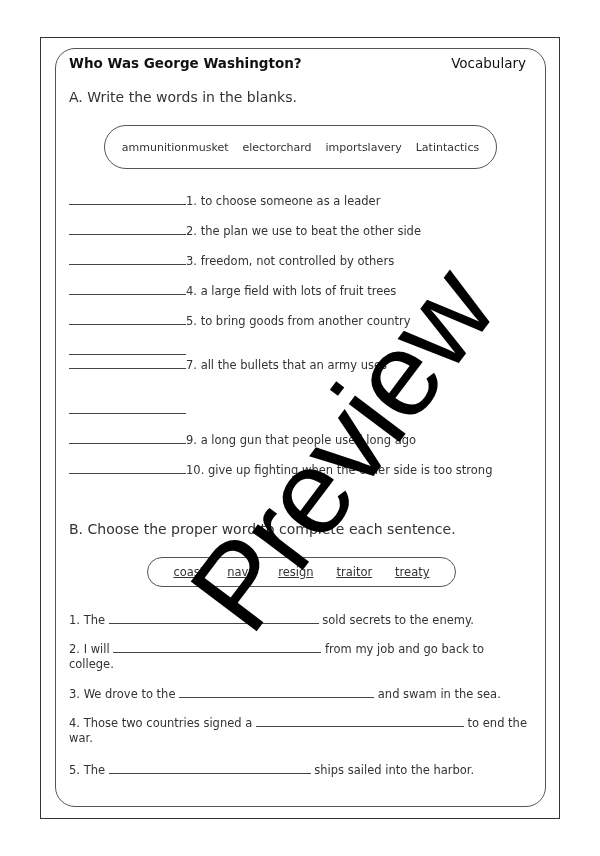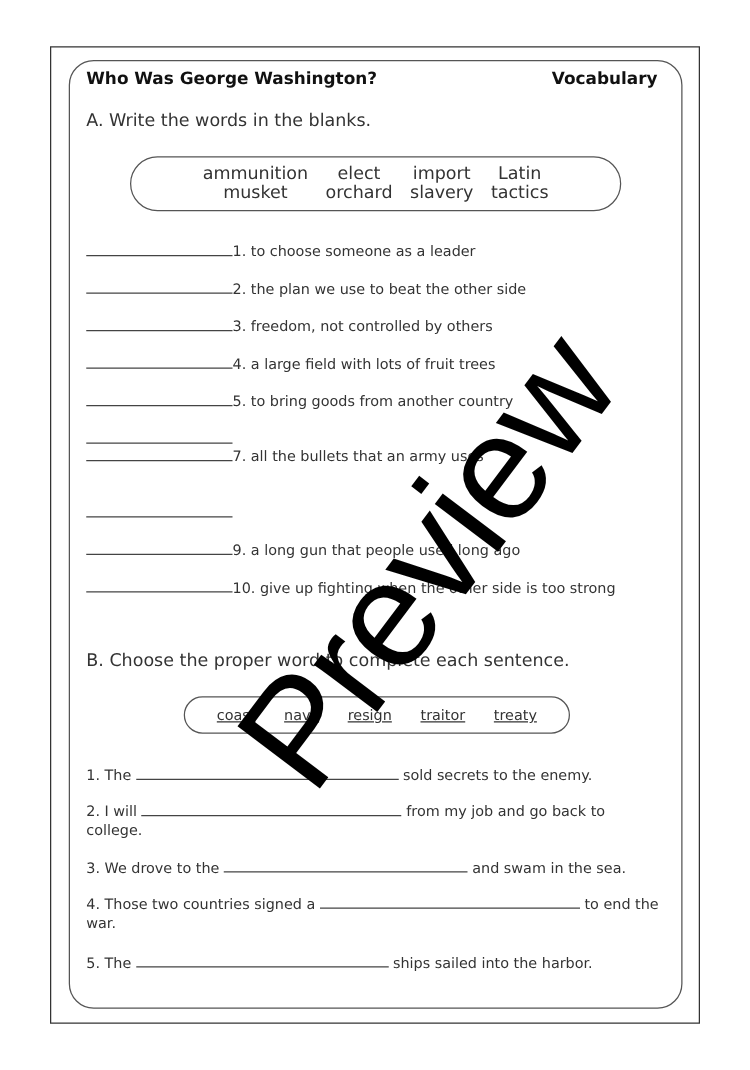--- a/index.html
+++ b/index.html
@@ -3,25 +3,25 @@
 <meta charset="utf-8">
 <style>
   html, body { margin: 0; padding: 0; background: #ffffff; }
   body { width: 600px; height: 856px; position: relative; overflow: hidden;
          font-family: "DejaVu Sans", sans-serif; color: #222; }
   .page-frame { position: absolute; left: 40px; top: 37px; width: 520px; height: 782px;
                 border: 1.5px solid #333; box-sizing: border-box; }
   .inner-frame { position: absolute; left: 55px; top: 48px; width: 491px; height: 759px;
                  border: 1.3px solid #555; border-radius: 20px; box-sizing: border-box; }
   .title { position: absolute; left: 69px; top: 55px; font-size: 13.5px; font-weight: bold; color: #111; }
-  .subject { position: absolute; right: 74px; top: 55px; font-size: 13.5px; font-weight: bold; color: #111; }
+  .subject { position: absolute; right: 74px; top: 55px; font-size: 13.5px; font-weight: normal; color: #111; }
   .instr { position: absolute; left: 69px; font-size: 14px; color: #333; }
   .wordbank { position: absolute; border: 1.3px solid #555; border-radius: 22px; box-sizing: border-box; }
   .wb-a { left: 104px; top: 125px; width: 393px; height: 44px; display: flex; justify-content: center; gap: 14px; align-items: center; }
-  .wb-col { display: flex; flex-direction: column; align-items: center; font-size: 14px; line-height: 15px; color: #333; text-align: right; }
+  .wb-col { display: flex; flex-direction: row; align-items: center; font-size: 11px; line-height: 15px; color: #333; text-align: right; }
   .wb-b { left: 147px; top: 557px; width: 309px; height: 30px; display: flex; align-items: center; justify-content: space-around; padding: 0 14px; font-size: 11.5px; color: #333; text-decoration: underline; }
   .def-row { position: absolute; left: 69px; font-size: 11.5px; color: #333; white-space: pre; }
   .blank { display: inline-block; border-bottom: 1px solid #444; height: 12px; vertical-align: baseline; }
   .sent { position: absolute; left: 69px; width: 460px; font-size: 11.5px; color: #333; line-height: 15px; }
   .watermark { position: absolute; left: 135px; top: 380px; font-size: 120px; font-family: "Liberation Sans", sans-serif;
                color: #000; transform: rotate(-53deg); transform-origin: center; pointer-events: none; letter-spacing: -2px; }
 </style>
 </head>
 <body>
 

